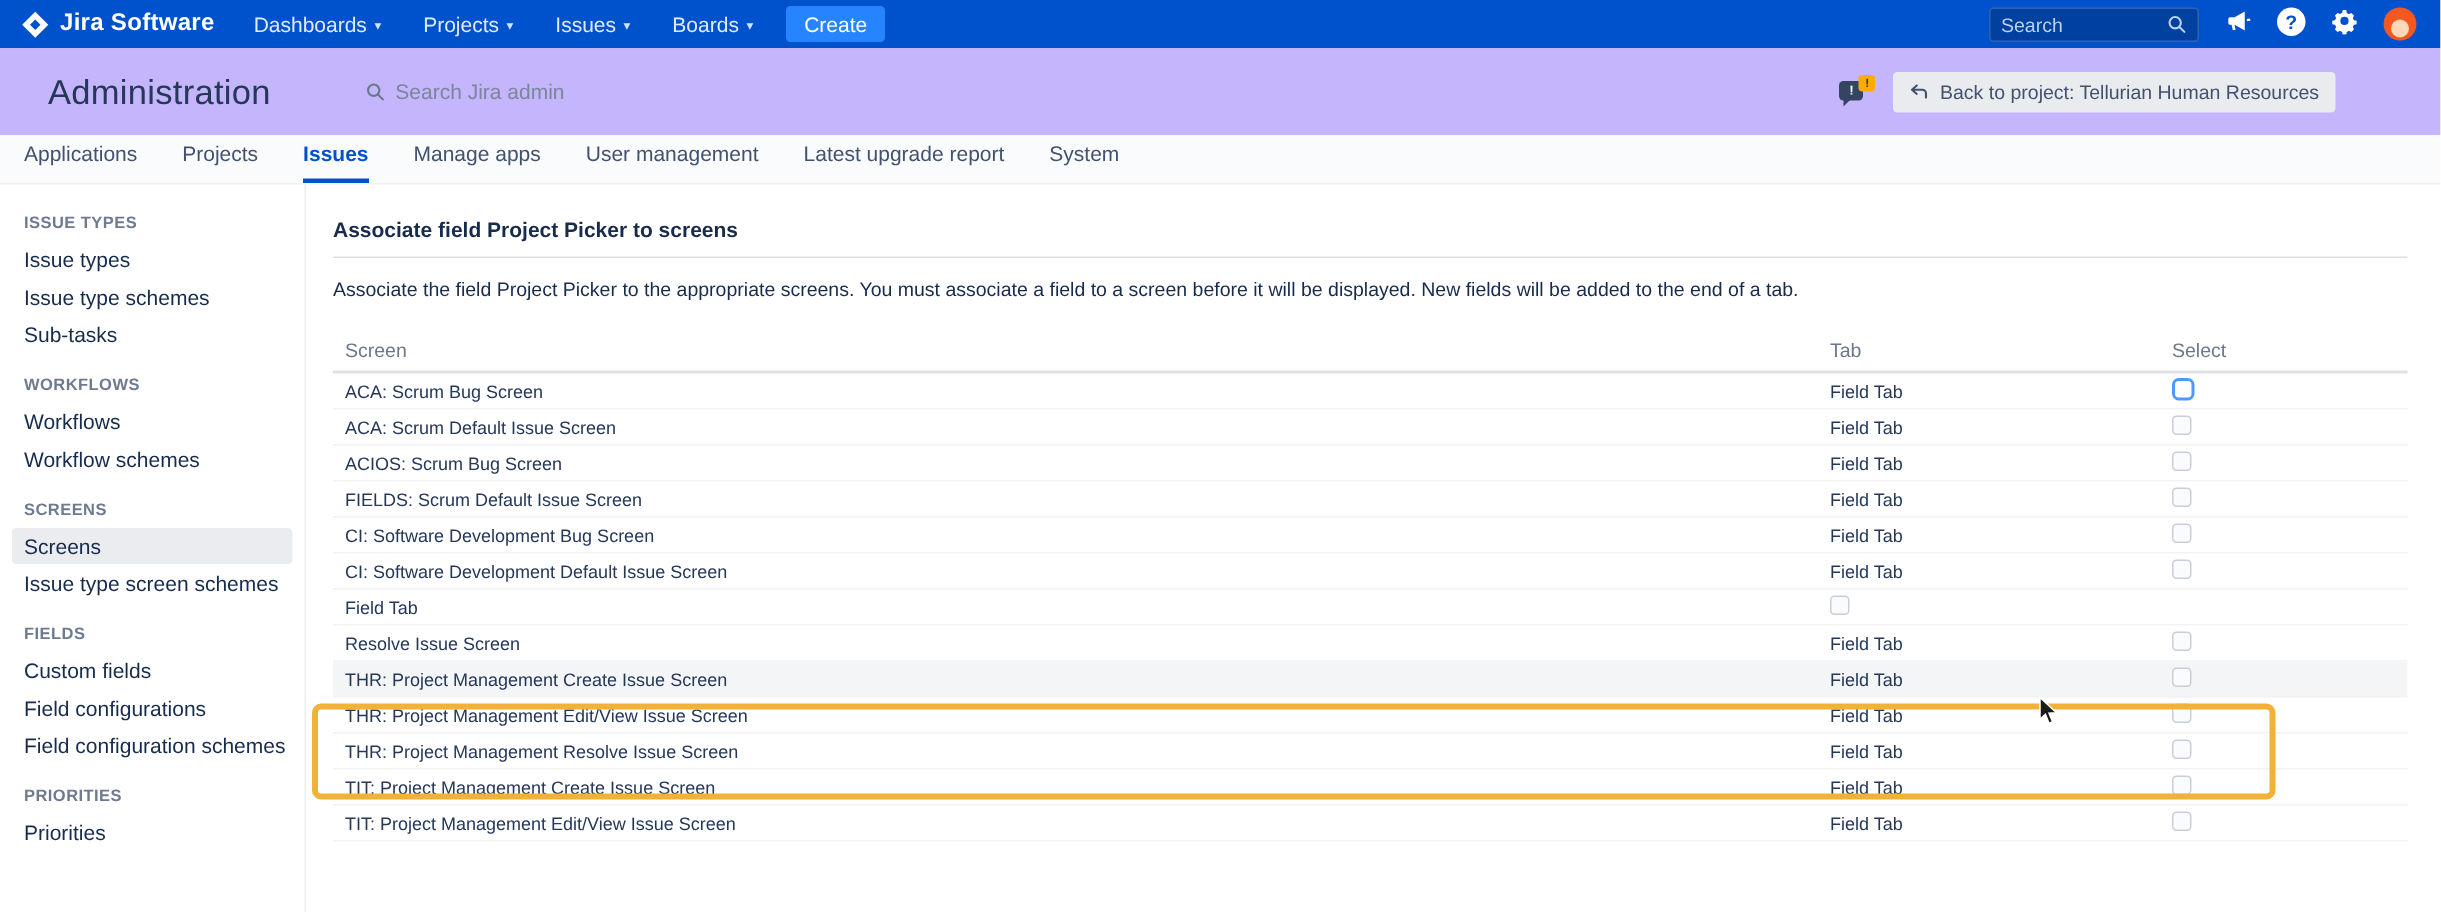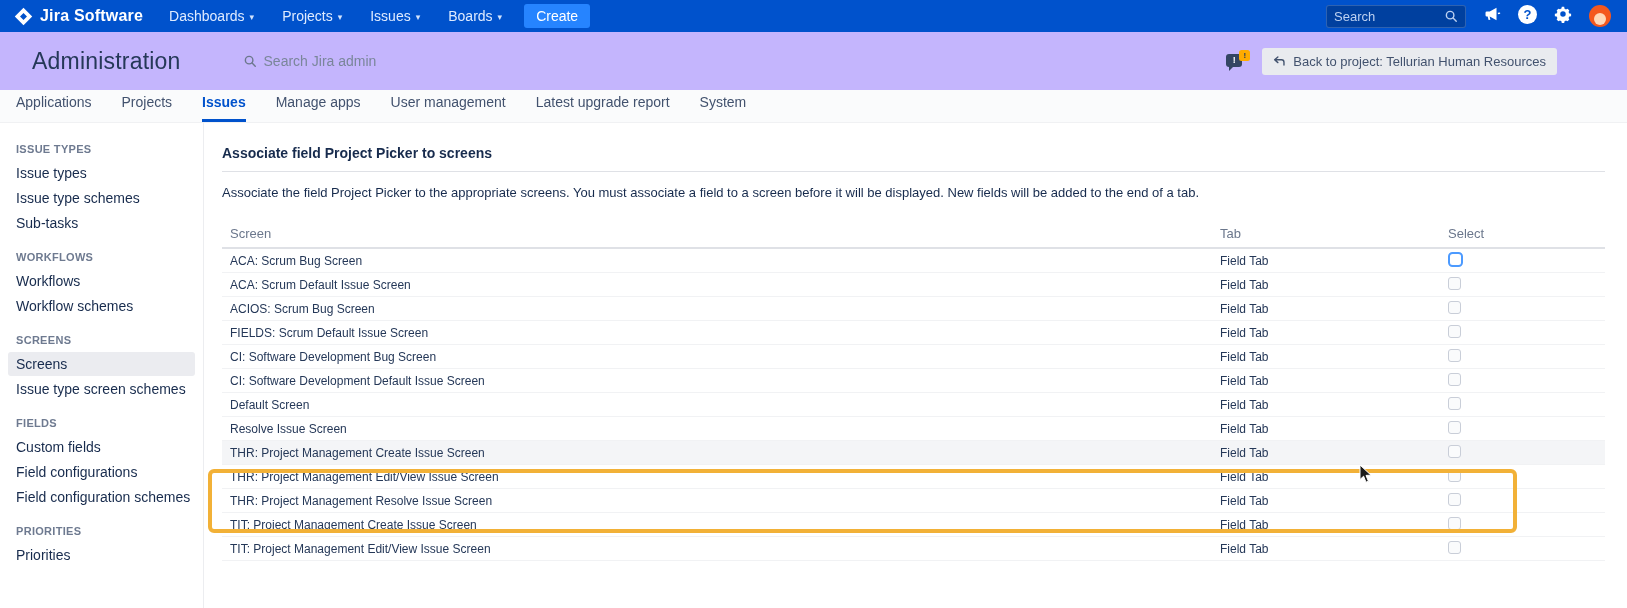--- a/index.html
+++ b/index.html
@@ -240,21 +240,20 @@
             <div class="td">CI: Software Development Bug Screen</div>
             <div class="td">Field Tab</div>
             <div><span class="cb"></span></div>
           </div>
           <div class="trow">
             <div class="td">CI: Software Development Default Issue Screen</div>
             <div class="td">Field Tab</div>
             <div><span class="cb"></span></div>
           </div>
           <div class="trow">
-            <div class="td">Default Screen</div>
             <div class="td">Field Tab</div>
             <div><span class="cb"></span></div>
           </div>
           <div class="trow">
             <div class="td">Resolve Issue Screen</div>
             <div class="td">Field Tab</div>
             <div><span class="cb"></span></div>
           </div>
           <div class="trow shaded">
             <div class="td">THR: Project Management Create Issue Screen</div>

